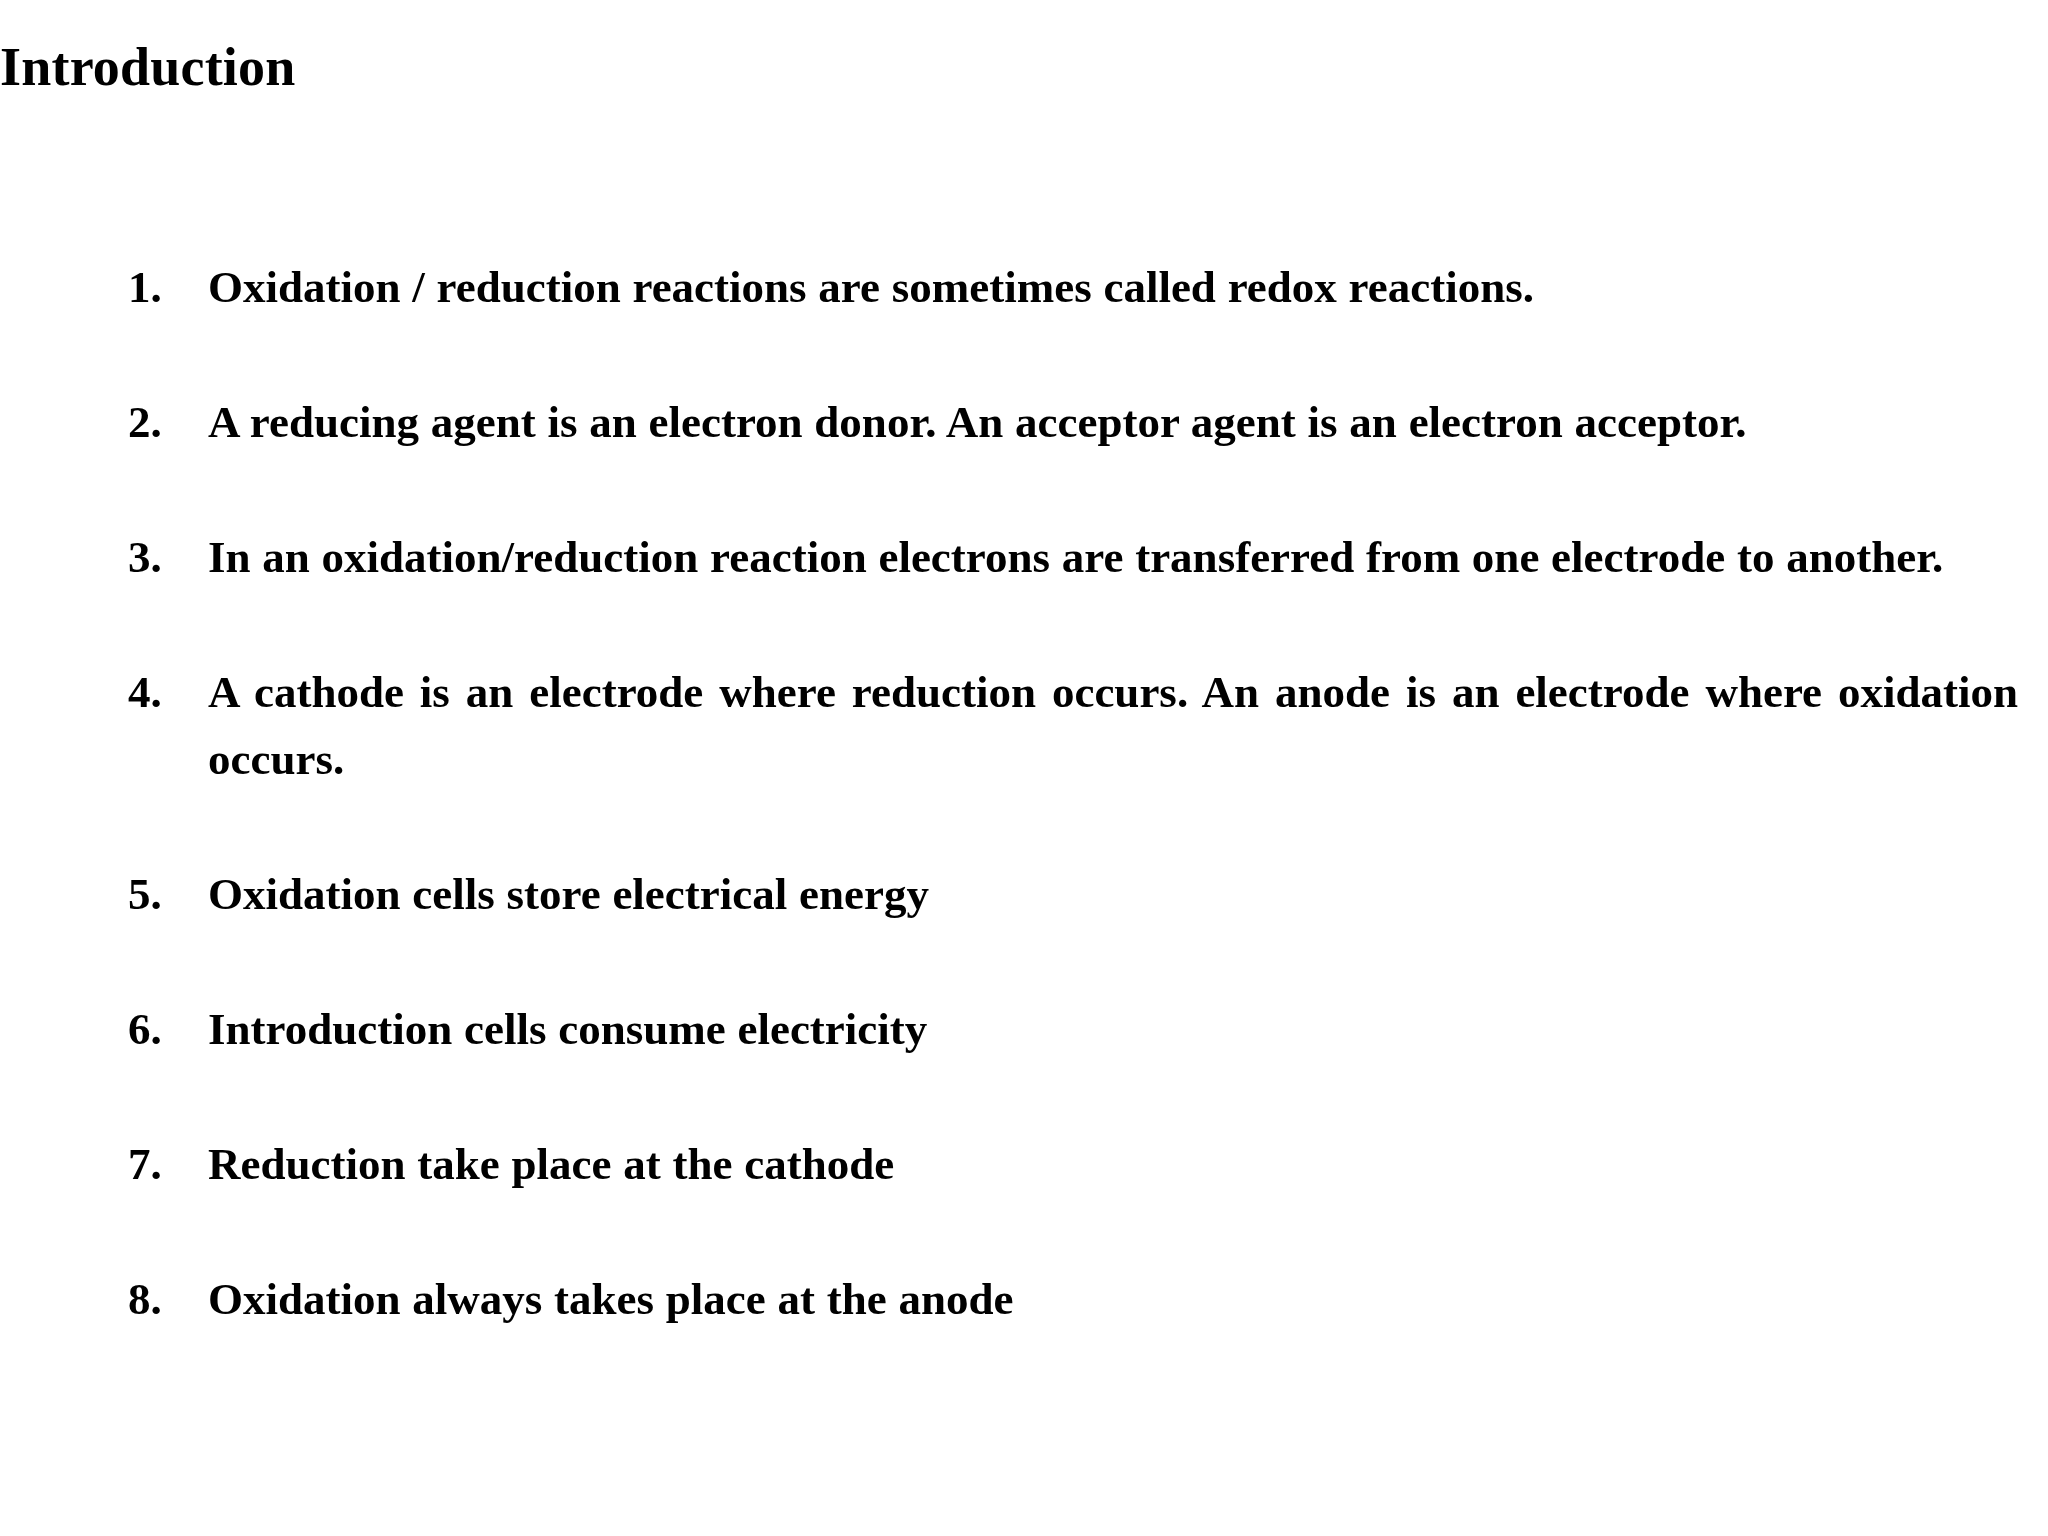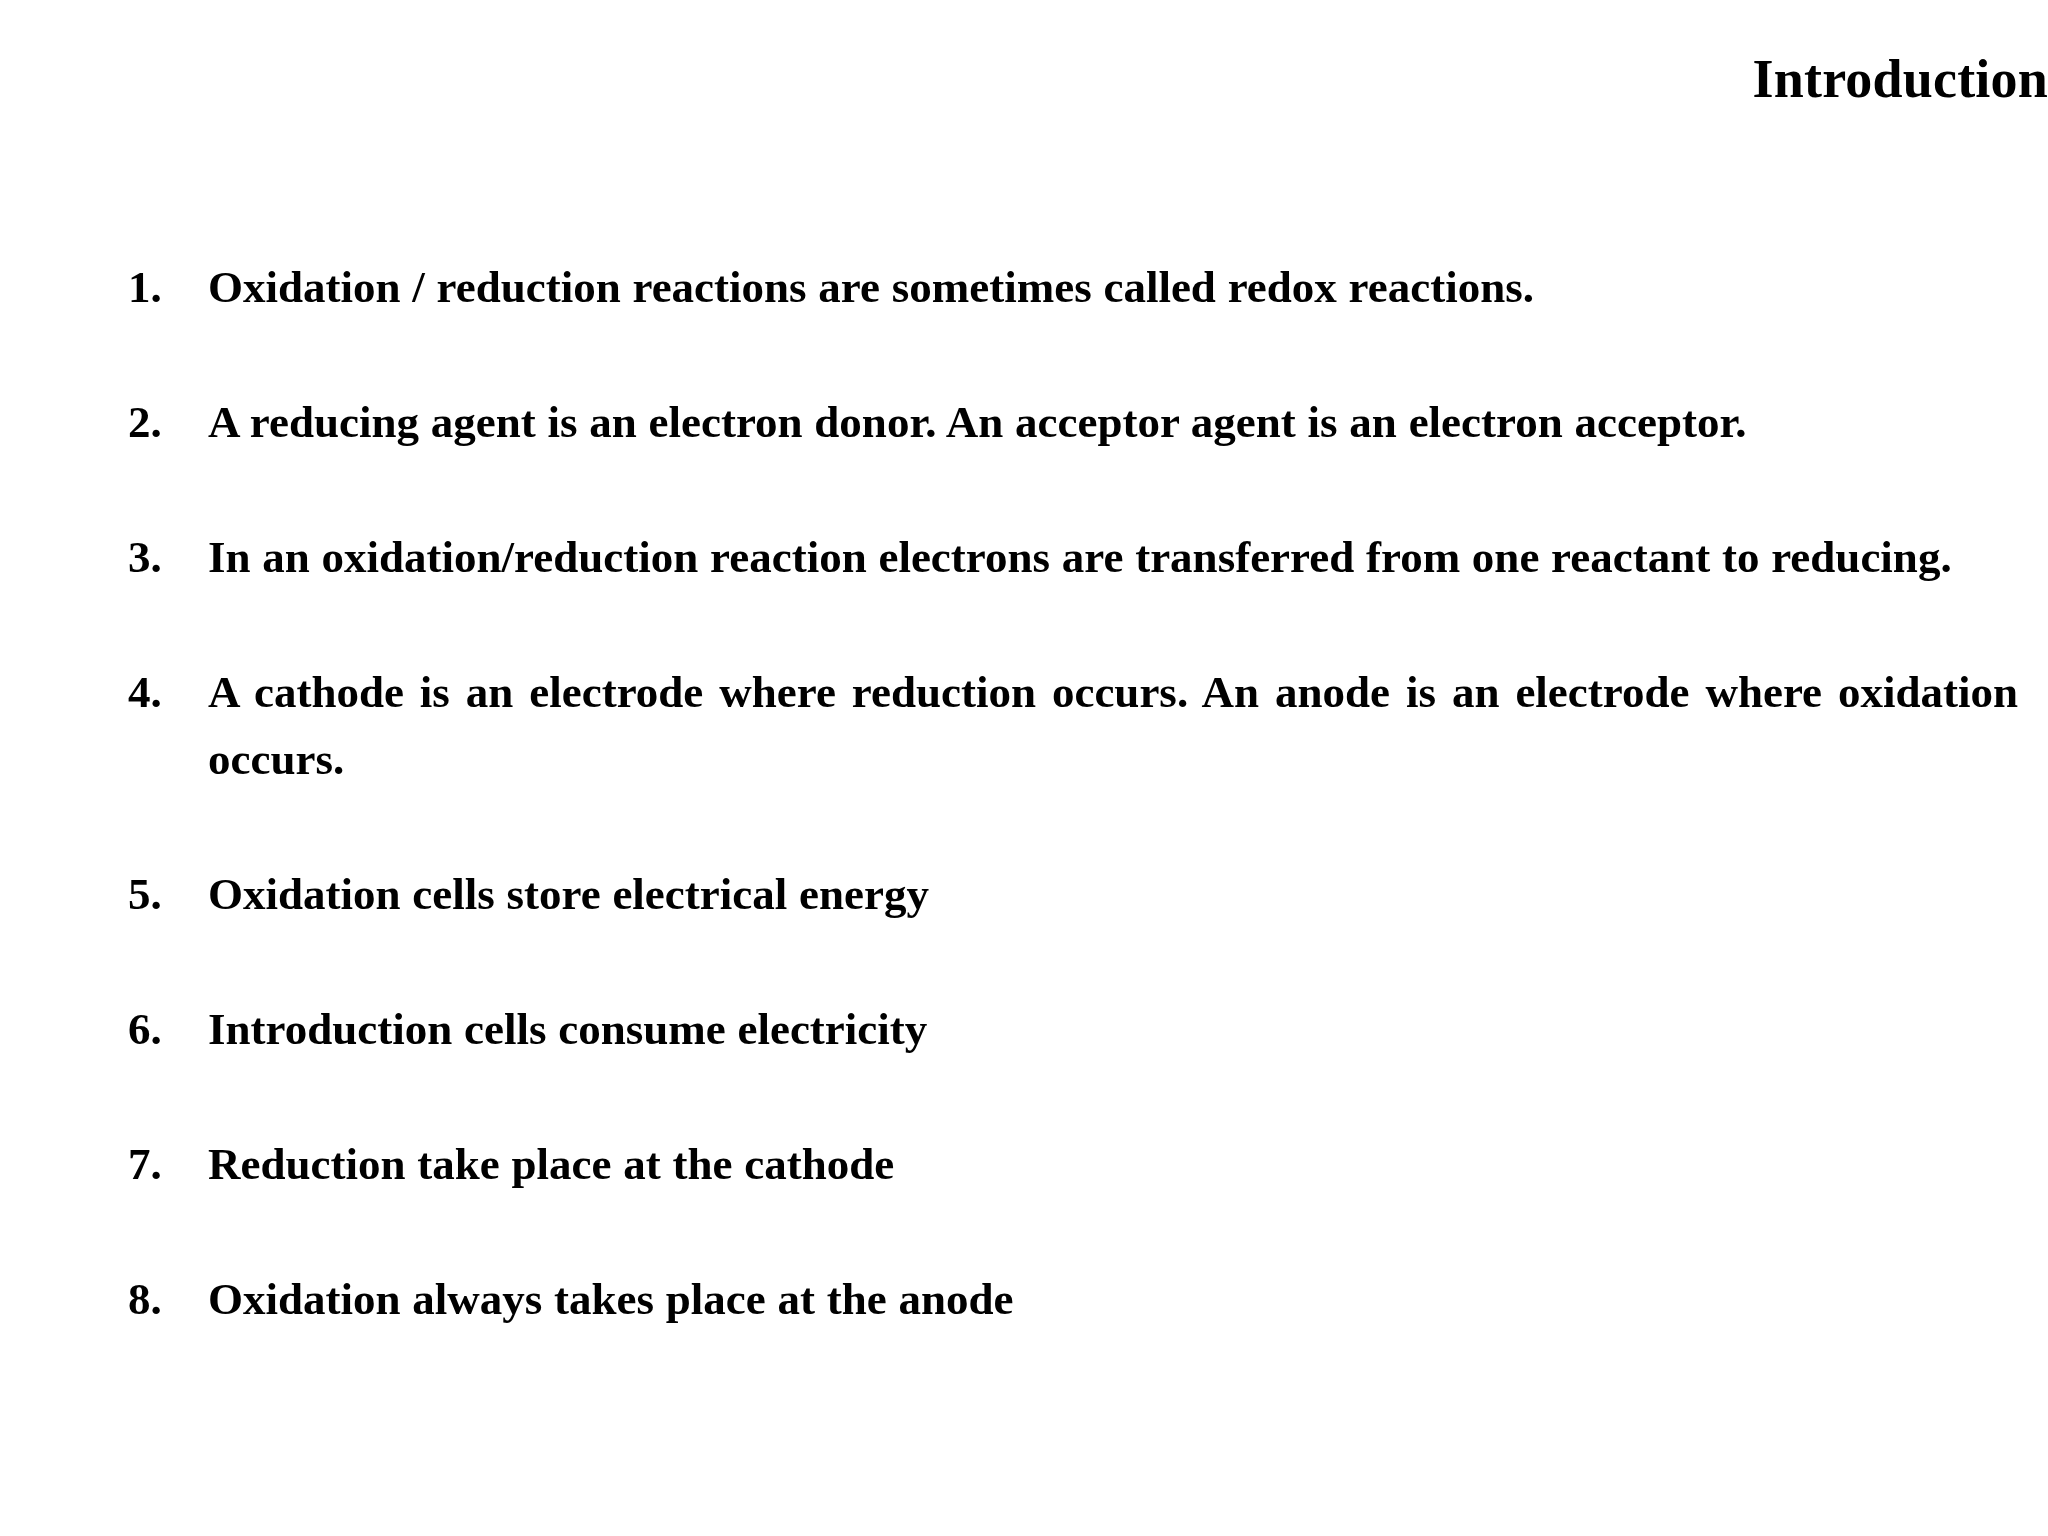--- a/index.html
+++ b/index.html
@@ -20,23 +20,23 @@
     position: relative;
     width: 2048px;
     height: 1536px;
     background: #ffffff;
     box-sizing: border-box;
   }
 
   .slide-title {
     position: absolute;
     left: 0;
-    top: 50px;
+    top: 38px;
     width: 2048px;
-    text-align: right;
+    text-align: left;
     font-size: 54px;
     font-weight: bold;
     line-height: 1.08;
     letter-spacing: 0.2px;
   }
 
   .body-list {
     position: absolute;
     left: 88px;
     top: 238px;
@@ -97,21 +97,21 @@
       <span class="item-text single-line">Oxidation / reduction reactions are sometimes called redox reactions.</span>
     </li>
 
     <li class="list-item">
       <span class="item-number">2.</span>
       <span class="item-text">A reducing agent is an electron donor. An acceptor agent is an electron acceptor.</span>
     </li>
 
     <li class="list-item">
       <span class="item-number">3.</span>
-      <span class="item-text">In an oxidation/reduction reaction electrons are transferred from one reactant to reducing.</span>
+      <span class="item-text">In an oxidation/reduction reaction electrons are transferred from one electrode to another.</span>
     </li>
 
     <li class="list-item">
       <span class="item-number">4.</span>
       <span class="item-text">A cathode is an electrode where reduction occurs. An anode is an electrode where oxidation occurs.</span>
     </li>
 
     <li class="list-item">
       <span class="item-number">5.</span>
       <span class="item-text single-line">Oxidation cells store electrical energy</span>

